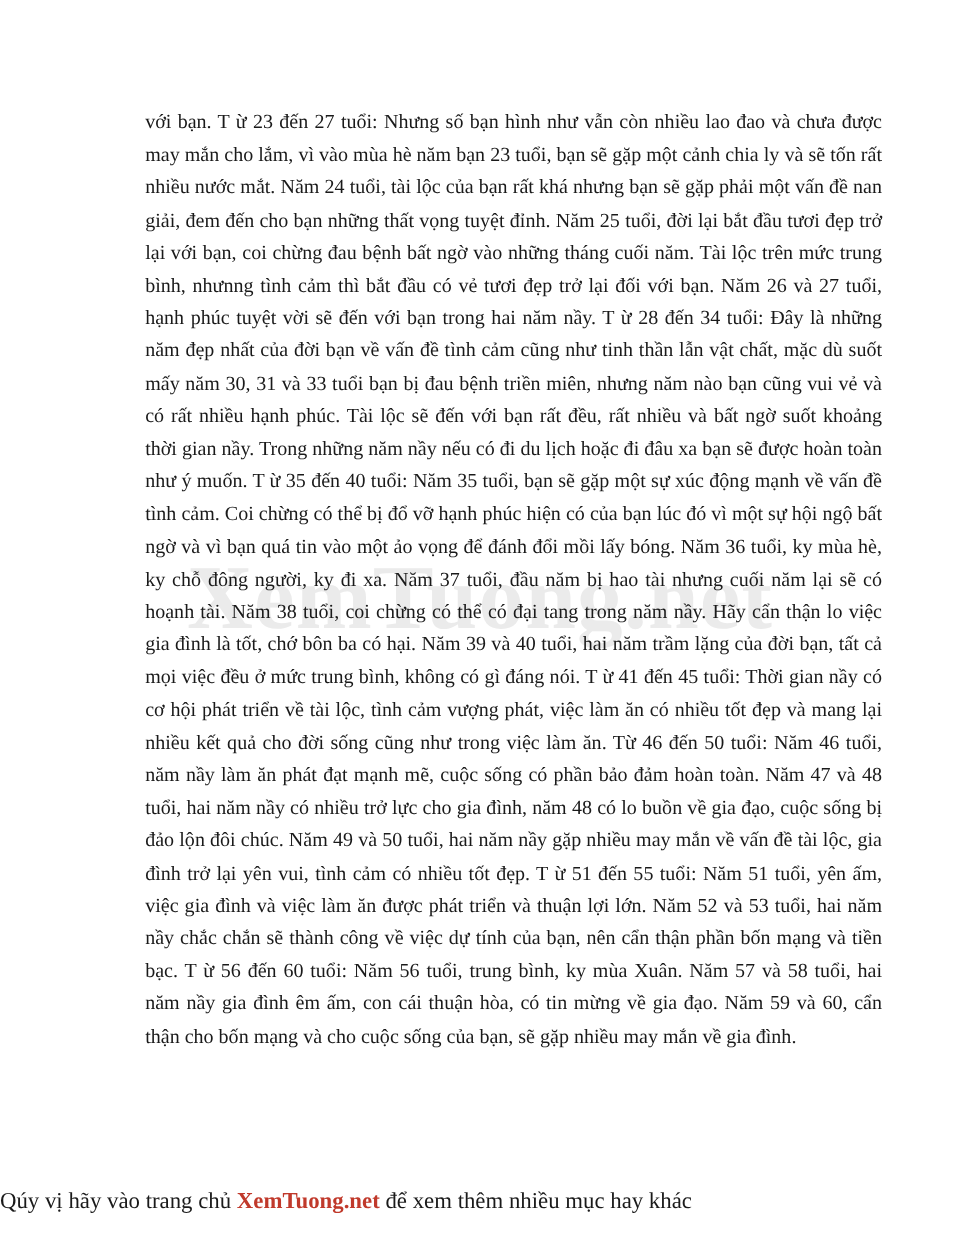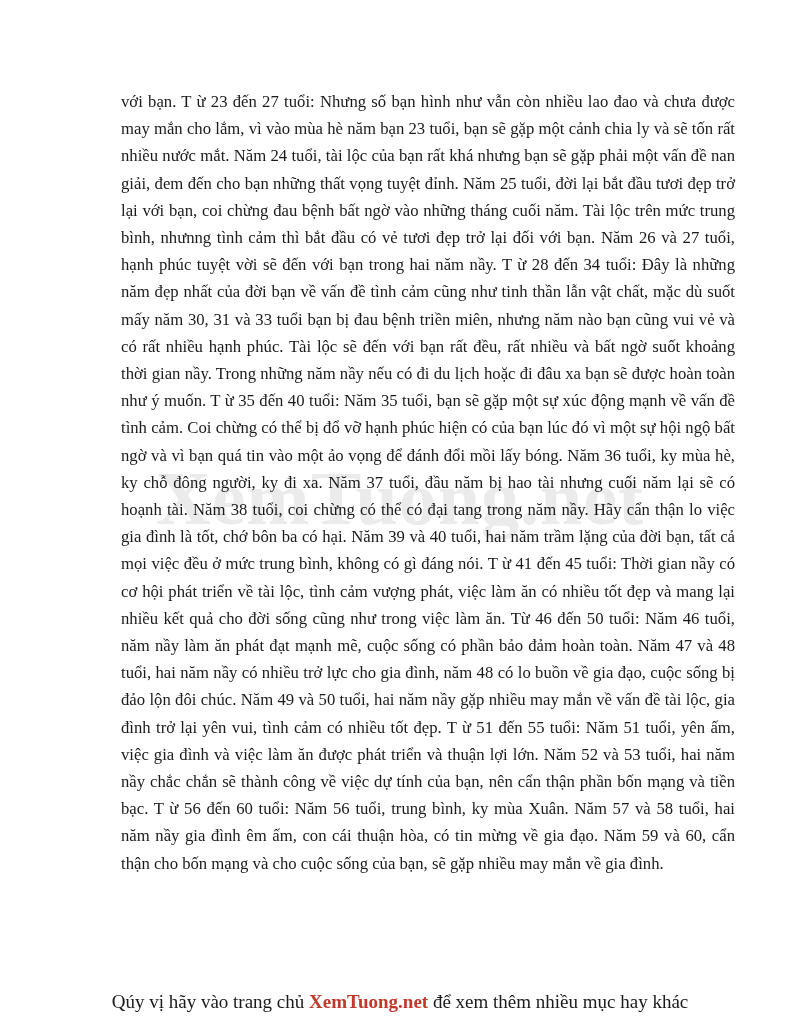--- a/index.html
+++ b/index.html
@@ -53,21 +53,21 @@
     text-align: justify;
     text-justify: inter-word;
     margin: 0;
     white-space: pre-wrap;
   }
   .footer {
     position: absolute;
     left: 0;
     bottom: 22px;
     width: 800px;
-    text-align: center;
+    text-align: left;
     z-index: 3;
     font-family: "Liberation Serif", serif;
     font-size: 19px;
     color: #1a1a1a;
     white-space: nowrap;
   }
   .footer .site {
     color: #c0392b;
     font-weight: 700;
   }

